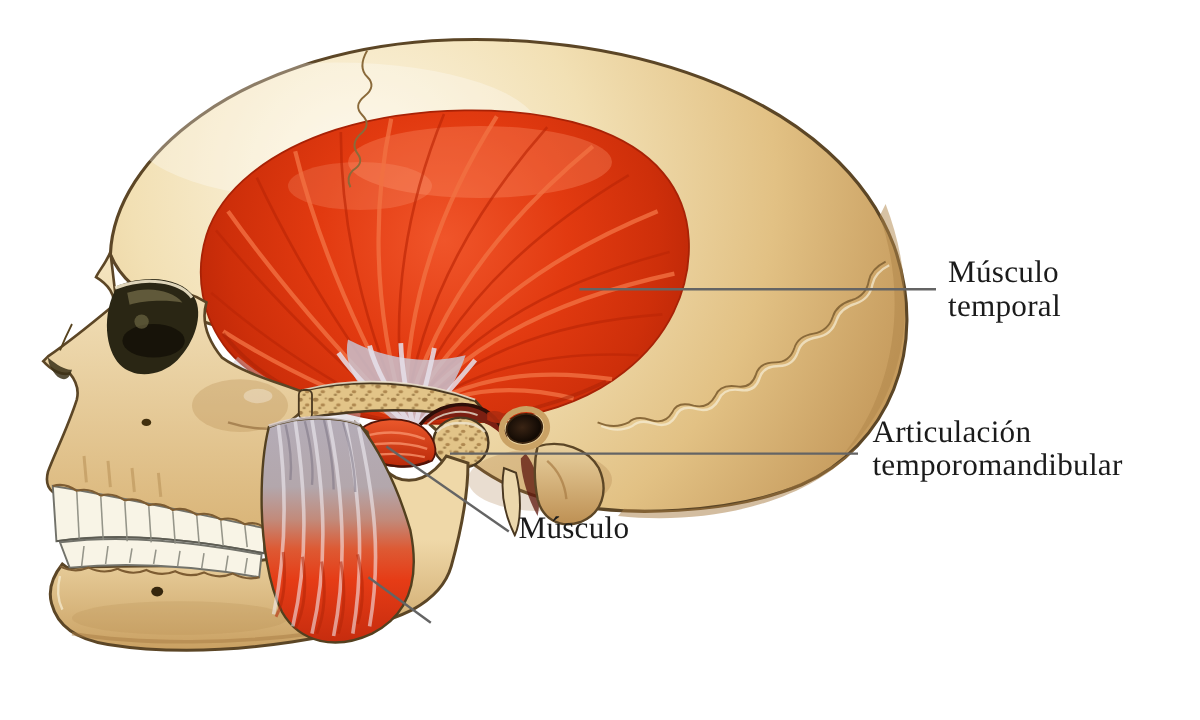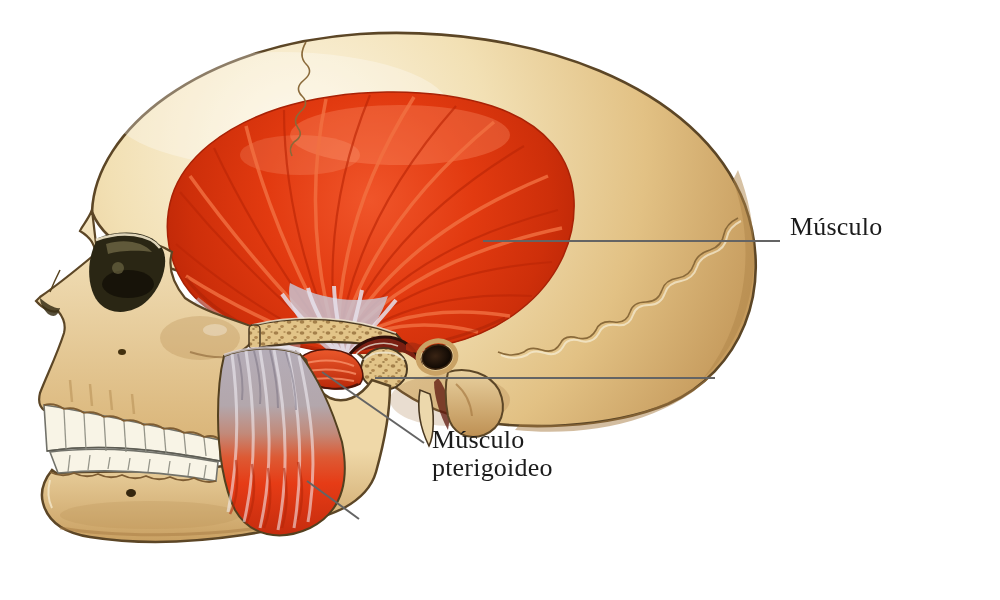--- a/index.html
+++ b/index.html
@@ -265,18 +265,22 @@
   <g stroke-width="2" fill="none" style="stroke:var(--leader-line,#646464)">
     <path d="M 483,241 L 780,241"></path>
     <path d="M 375,378 L 715,378"></path>
     <path d="M 322,372 L 424,443"></path>
     <path d="M 307,481 L 359,519"></path>
   </g>
 </svg>
 
   <div class="lbl lbl-temporal">
     <span>Músculo</span>
+    <span>temporal</span>
+  </div>
+  <div class="lbl lbl-atm">
+    <span>Articulación</span>
+    <span>temporomandibular</span>
   </div>
   <div class="lbl lbl-pterigoideo">
     <span>Músculo</span>
-    <span>pterigoideo</span>
   </div>
 </div>
 
 </body></html>

